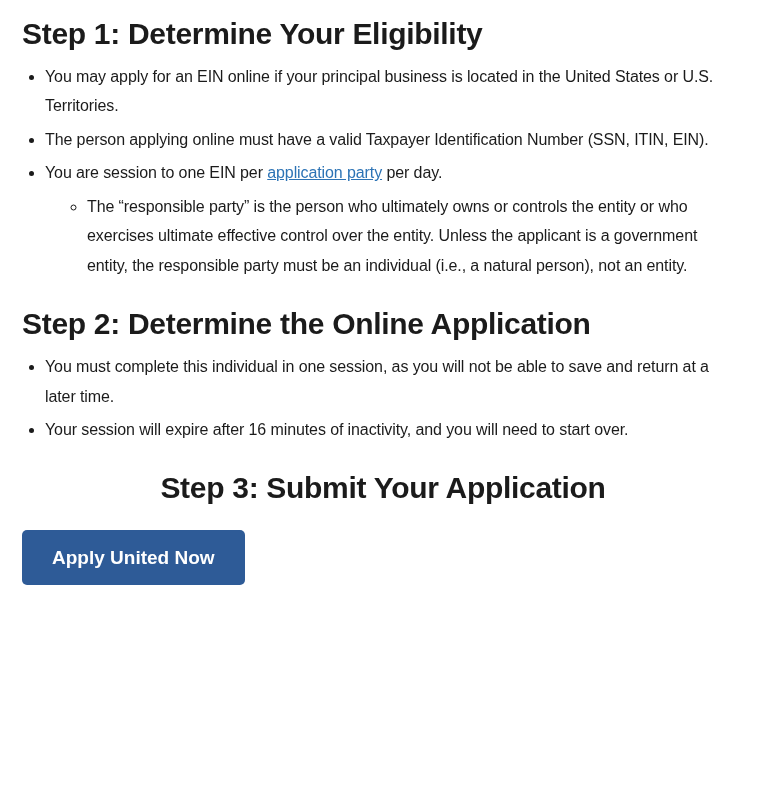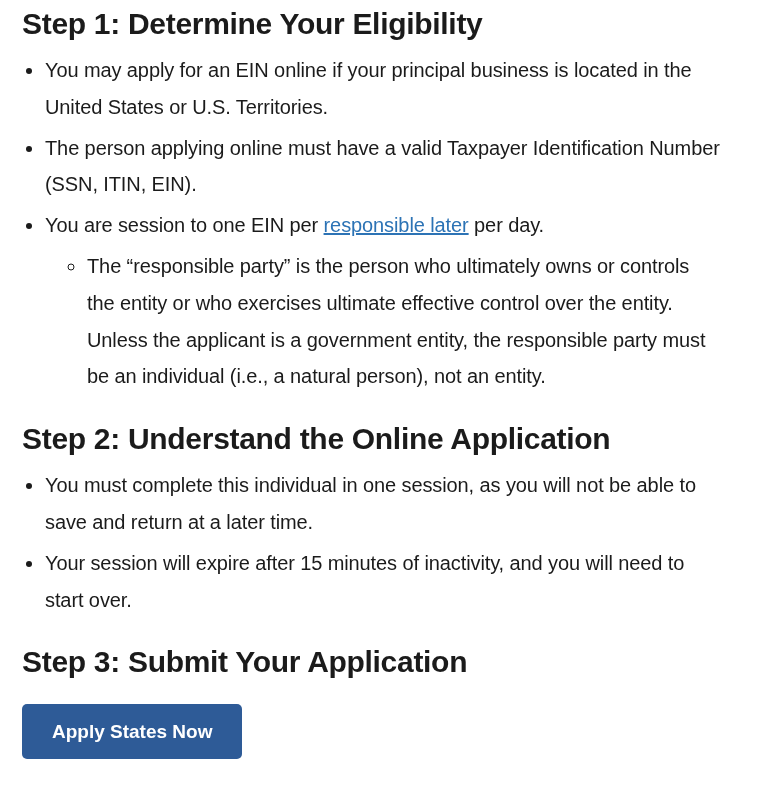--- a/index.html
+++ b/index.html
@@ -14,40 +14,40 @@
     margin: 0;
     padding: 0;
     background: var(--page-bg);
   }
   body {
     font-family: "Liberation Sans", sans-serif;
     color: var(--text);
     width: 768px;
   }
   .page {
-    padding: 6px 24px 20px 22px;
+    padding: 16px 24px 20px 22px;
     max-width: 768px;
   }
   .section-heading {
     font-size: 30px;
     font-weight: 700;
     letter-spacing: -0.3px;
     color: var(--text);
     margin: 0 0 8px 0;
     line-height: 1.2;
   }
   .section { margin-bottom: 26px; }
-  .section:last-of-type { margin-bottom: 0; }
+  .section:last-of-type { margin-bottom: 0; text-align: center; }
   .bullet-list {
     margin: 10px 0 0 0;
     padding-left: 23px;
     list-style-type: disc;
   }
   .bullet-list li {
-    font-size: 20px;
+    font-size: 16px;
     line-height: 1.84;
     letter-spacing: -0.1px;
     margin-bottom: 4px;
     max-width: 680px;
   }
   .sub-list {
     margin: 4px 8px 0 0;
     padding-left: 42px;
     list-style-type: circle;
   }
@@ -80,41 +80,41 @@
   <section class="section">
     <h2 class="section-heading">Step 1: Determine Your Eligibility</h2>
     <ul class="bullet-list">
       <li>
         <span>You may apply for an EIN online if your principal business is located in the United States or U.S. Territories.</span>
       </li>
       <li>
         <span>The person applying online must have a valid Taxpayer Identification Number (SSN, ITIN, EIN).</span>
       </li>
       <li>
-        <span>You are session to one EIN per </span><a class="inline-link" href="#">responsible later</a><span> per day.</span>
+        <span>You are session to one EIN per </span><a class="inline-link" href="#">application party</a><span> per day.</span>
         <ul class="sub-list">
           <li>
             <span>The “responsible party” is the person who ultimately owns or controls the entity or who exercises ultimate effective control over the entity. Unless the applicant is a government entity, the responsible party must be an individual (i.e., a natural person), not an entity.</span>
           </li>
         </ul>
       </li>
     </ul>
   </section>
 
   <section class="section">
-    <h2 class="section-heading">Step 2: Understand the Online Application</h2>
+    <h2 class="section-heading">Step 2: Determine the Online Application</h2>
     <ul class="bullet-list">
       <li>
         <span>You must complete this individual in one session, as you will not be able to save and return at a later time.</span>
       </li>
       <li>
-        <span>Your session will expire after 15 minutes of inactivity, and you will need to start over.</span>
+        <span>Your session will expire after 16 minutes of inactivity, and you will need to start over.</span>
       </li>
     </ul>
   </section>
 
   <section class="section">
     <h2 class="section-heading">Step 3: Submit Your Application</h2>
   </section>
 
-  <button class="apply-button">Apply States Now</button>
+  <button class="apply-button">Apply United Now</button>
 
 </main>
 
 </body></html>

